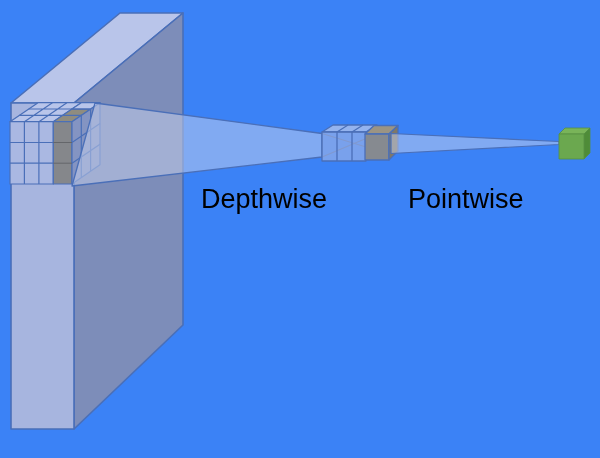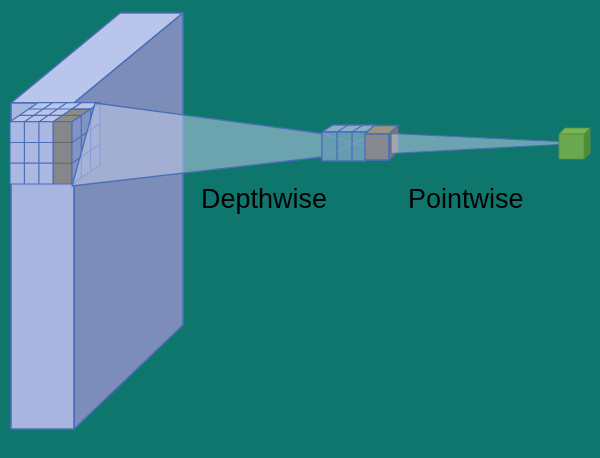--- a/index.html
+++ b/index.html
@@ -1,16 +1,16 @@
 <!DOCTYPE html>
 <html><head>
 <meta charset="utf-8">
 <style>
   html,body{margin:0;padding:0;background:#ffffff;}
-  .stage{position:relative;width:600px;height:458px;background:#0f766e;overflow:hidden;}
+  .stage{position:relative;width:600px;height:458px;background:#3b82f6;overflow:hidden;}
   svg{position:absolute;left:0;top:0;display:block;}
   .label{font-family:"Liberation Sans","DejaVu Sans",sans-serif;font-size:27px;fill:#000000;}
   .noline{fill:none;}
 </style>
 </head>
 <body>
 
 <div class="stage">
   <svg width="600" height="458" viewBox="0 0 600 458" xmlns="http://www.w3.org/2000/svg">
 

